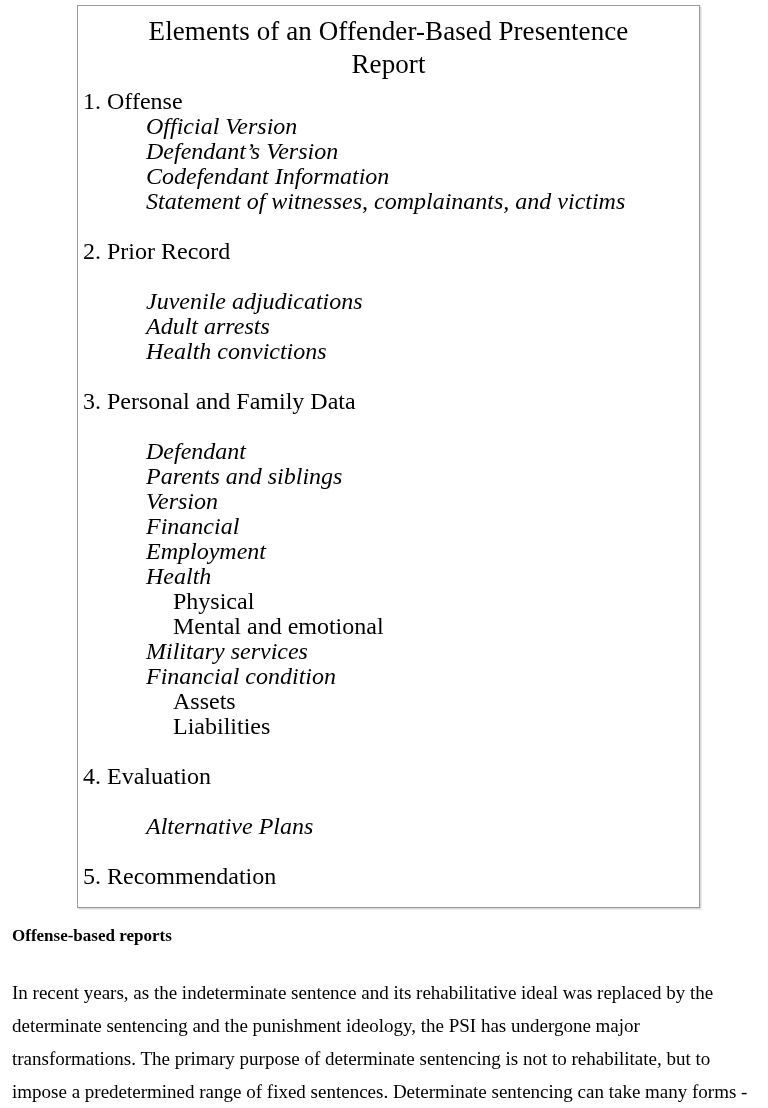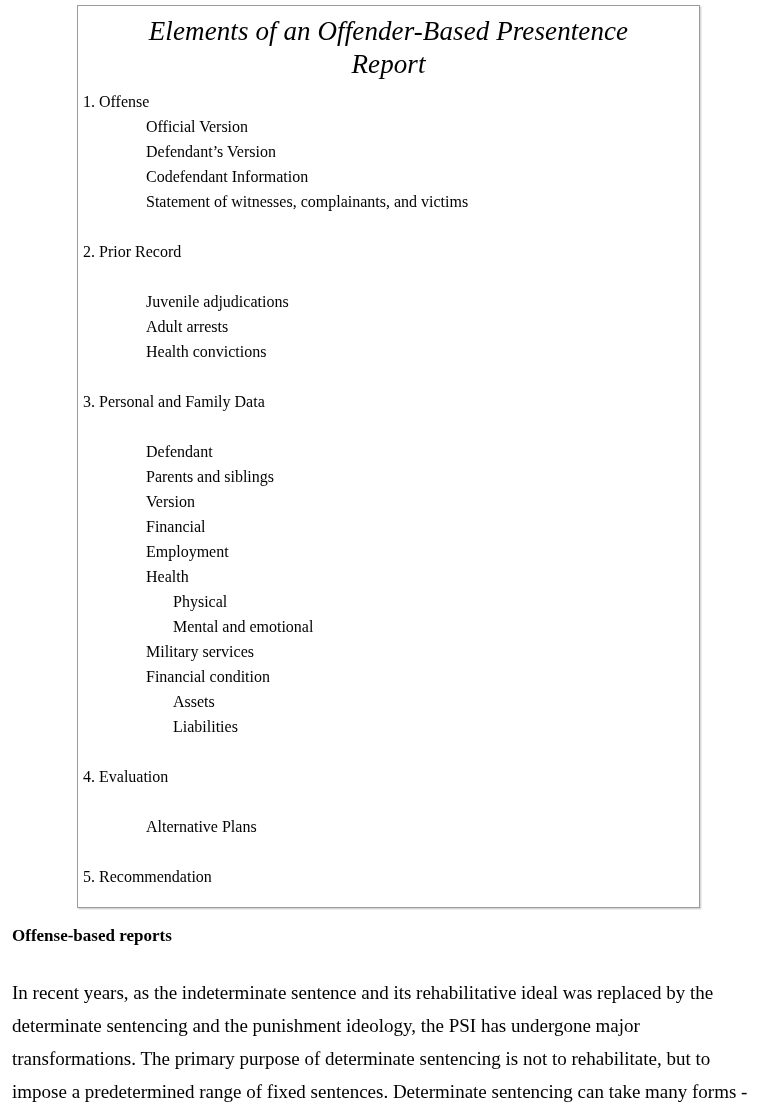--- a/index.html
+++ b/index.html
@@ -29,36 +29,35 @@
     box-shadow: 1.5px 1.5px 0 0 #d8d8d8;
   }
 
   .box-title {
     text-align: center;
     font-size: 27px;
     line-height: 33px;
     margin: 9px 14px 8px 14px;
     font-weight: normal;
     letter-spacing: 0.1px;
-    font-style: italic;
   }
 
   .outline-list {
     margin: 4px 0 8px 0;
     padding: 0;
-    font-size: 16px;
+    font-size: 24px;
     line-height: 25px;
   }
 
   .ol-row {
     white-space: nowrap;
     height: 25px;
   }
   .ol-row.lvl1 { padding-left: 5px; }
-  .ol-row.lvl2 { padding-left: 68px; }
+  .ol-row.lvl2 { padding-left: 68px; font-style: italic; }
   .ol-row.lvl3 { padding-left: 95px; }
 
   .ol-gap { height: 25px; }
 
   
   .body-area {
     position: absolute;
     left: 12px;
     top: 925px;
     width: 756px;

